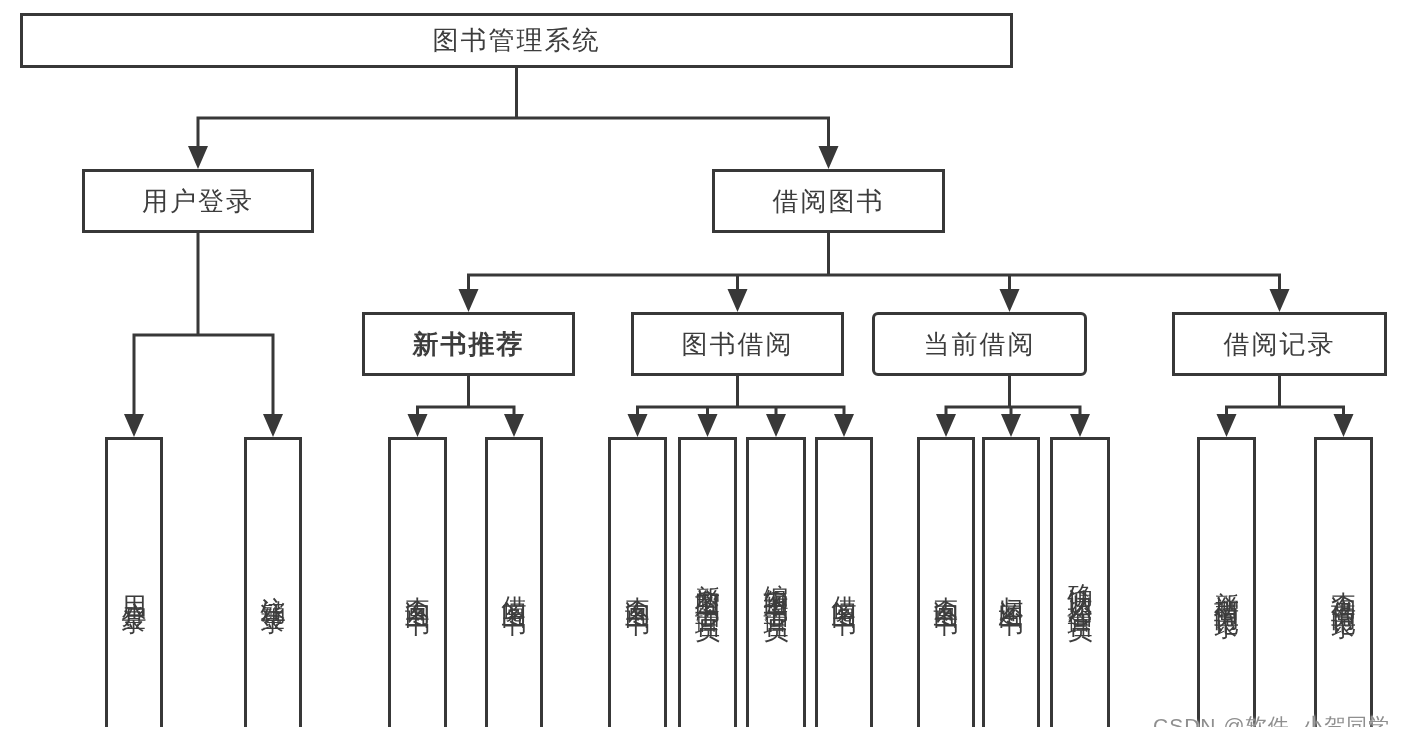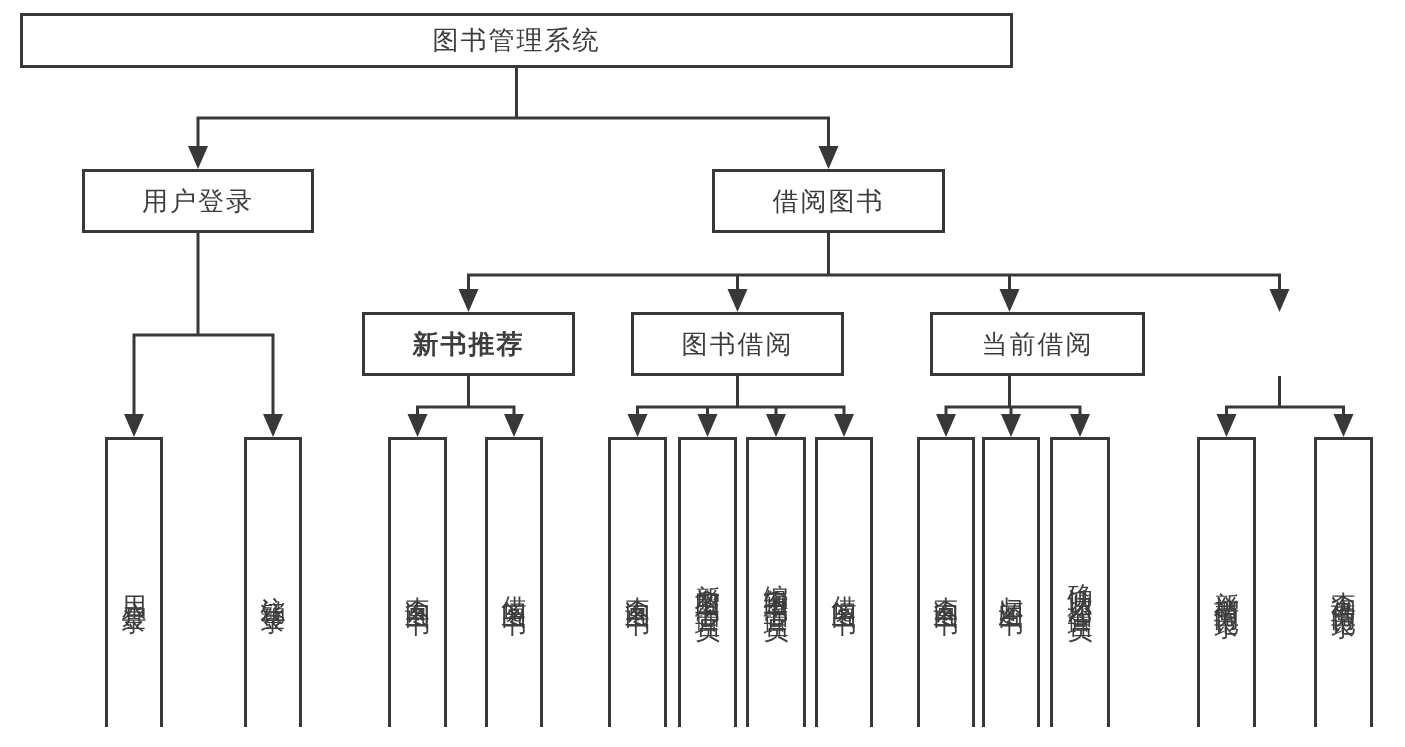--- a/index.html
+++ b/index.html
@@ -88,34 +88,36 @@
              M1216.5 414h20l-10 23z M1333.5 414h20l-10 23z"></path>
   </svg>
 
   <div class="node" style="left:20px; top:13px; width:993px; height:55px;">图书管理系统</div>
 
   <div class="node" style="left:82px; top:169px; width:232px; height:64px;">用户登录</div>
   <div class="node" style="left:712px; top:169px; width:233px; height:64px;">借阅图书</div>
 
   <div class="node" style="left:362px; top:312px; width:213px; height:64px;font-weight:bold;">新书推荐</div>
   <div class="node" style="left:631px; top:312px; width:213px; height:64px;text-align:center;">图书借阅</div>
-  <div class="node" style="left:930px; top:312px; width:215px; height:64px;">当前借阅</div>
+  <div class="node" style="left:872px; top:312px; width:215px; height:64px;border-radius:6px;">当前借阅</div>
+  <div class="node" style="left:1172px; top:312px; width:215px; height:64px;">借阅记录</div>
 
   <div class="leaf" style="left:105px; width:58px;">用户登录</div>
   <div class="leaf" style="left:244px; width:58px;">注销登录</div>
 
   <div class="leaf" style="left:388px; width:59px;">查询图书</div>
   <div class="leaf" style="left:485px; width:58px;">借阅图书</div>
 
   <div class="leaf" style="left:608px; width:59px;">查询图书</div>
   <div class="leaf" style="left:678px; width:59px;">新增图书（管理员）</div>
   <div class="leaf" style="left:746px; width:60px;">编辑图书（管理员）</div>
   <div class="leaf" style="left:815px; width:58px;">借阅图书</div>
 
   <div class="leaf" style="left:917px; width:58px;">查询图书</div>
   <div class="leaf" style="left:982px; width:58px;">归还图书</div>
   <div class="leaf" style="left:1050px; width:60px;">确认归还（管理员）</div>
 
   <div class="leaf" style="left:1197px; width:59px;">新增借阅记录</div>
   <div class="leaf" style="left:1314px; width:59px;">查询借阅记录</div>
 
+  <div class="watermark">CSDN @软件_小贺同学</div>
 
 </div>
 
 </body></html>

